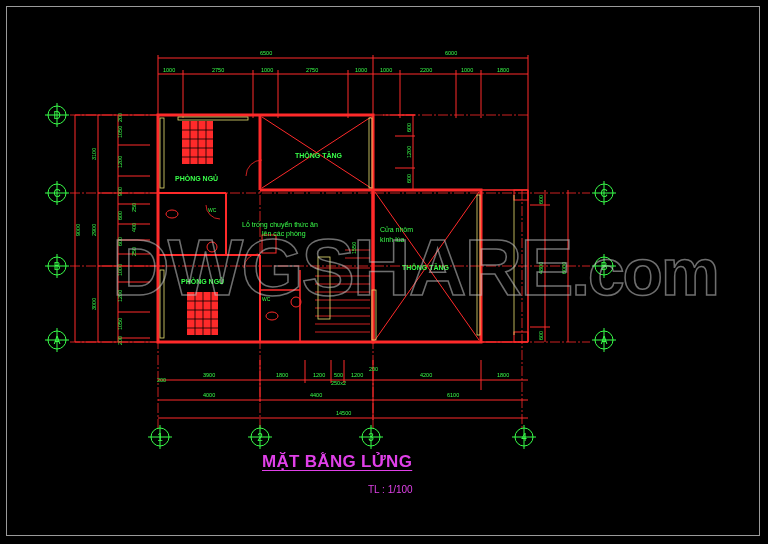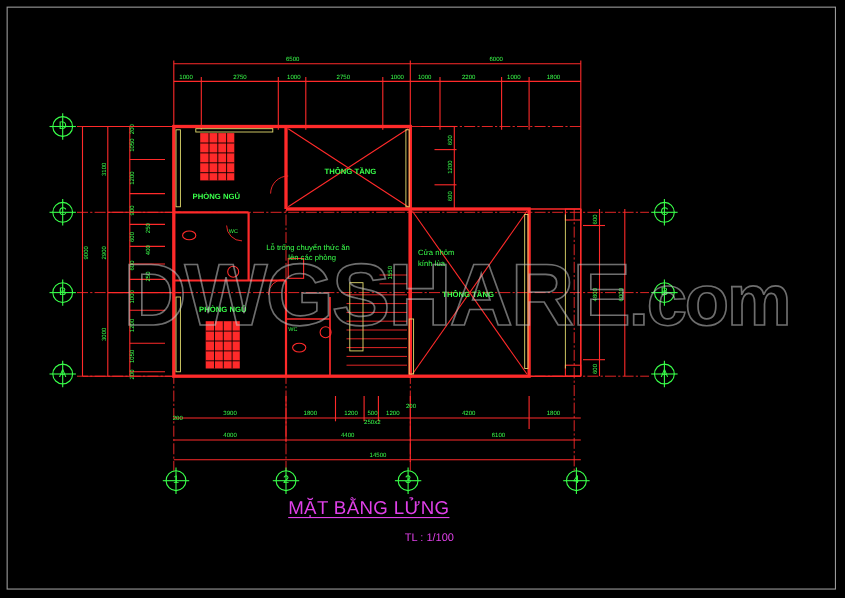--- a/index.html
+++ b/index.html
@@ -3,21 +3,21 @@
 <meta charset="utf-8">
 <style>
   html, body { margin:0; padding:0; background:#000; }
   body { width:768px; height:544px; position:relative; overflow:hidden; font-family:"Liberation Sans", sans-serif; }
   .frame { position:absolute; left:6px; top:6px; width:754px; height:530px; border:1px solid #9a9a9a; box-sizing:border-box; }
   svg.plan { position:absolute; left:0; top:0; }
   .dim { font-family:"Liberation Sans", sans-serif; font-size:5.5px; fill:#39ff4a; }
   .room { font-family:"Liberation Sans", sans-serif; font-size:7px; fill:#39ff4a; font-weight:bold; }
   .note { font-family:"Liberation Sans", sans-serif; font-size:7px; fill:#39ff4a; }
   .grid-label { font-family:"Liberation Sans", sans-serif; font-size:10px; fill:#39ff4a; text-anchor:middle; dominant-baseline:central; }
-  .title { position:absolute; left:262px; top:452px; font-size:17px; font-weight:normal; color:#e040e8; text-decoration:underline; text-underline-offset:3px; letter-spacing:0.3px; }
+  .title { position:absolute; left:262px; top:452px; font-size:17px; font-weight:bold; color:#e040e8; text-decoration:underline; text-underline-offset:3px; letter-spacing:0.3px; }
   .scale { position:absolute; left:368px; top:484px; font-size:10px; font-weight:normal; color:#e040e8; }
   .watermark { position:absolute; left:112px; top:222px; font-size:80px; font-weight:bold; color:transparent; -webkit-text-stroke:1.5px rgba(200,200,200,0.55); letter-spacing:-2px; white-space:nowrap; }
   .watermark .com { font-weight:bold; font-size:66px; }
 </style>
 </head>
 <body>
 
 <div class="frame"></div>
 
 <svg class="plan" width="768" height="544" viewBox="0 0 768 544">

